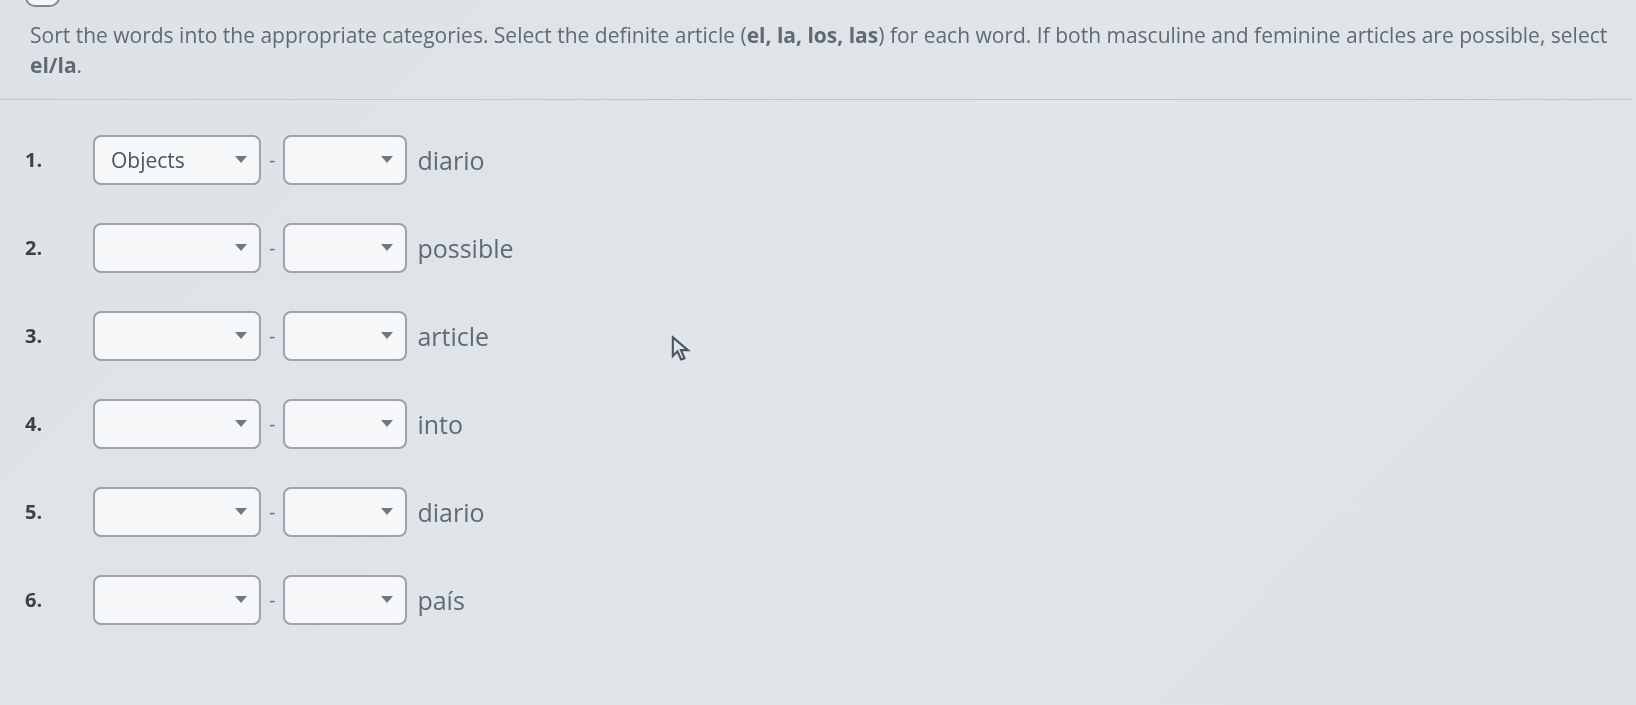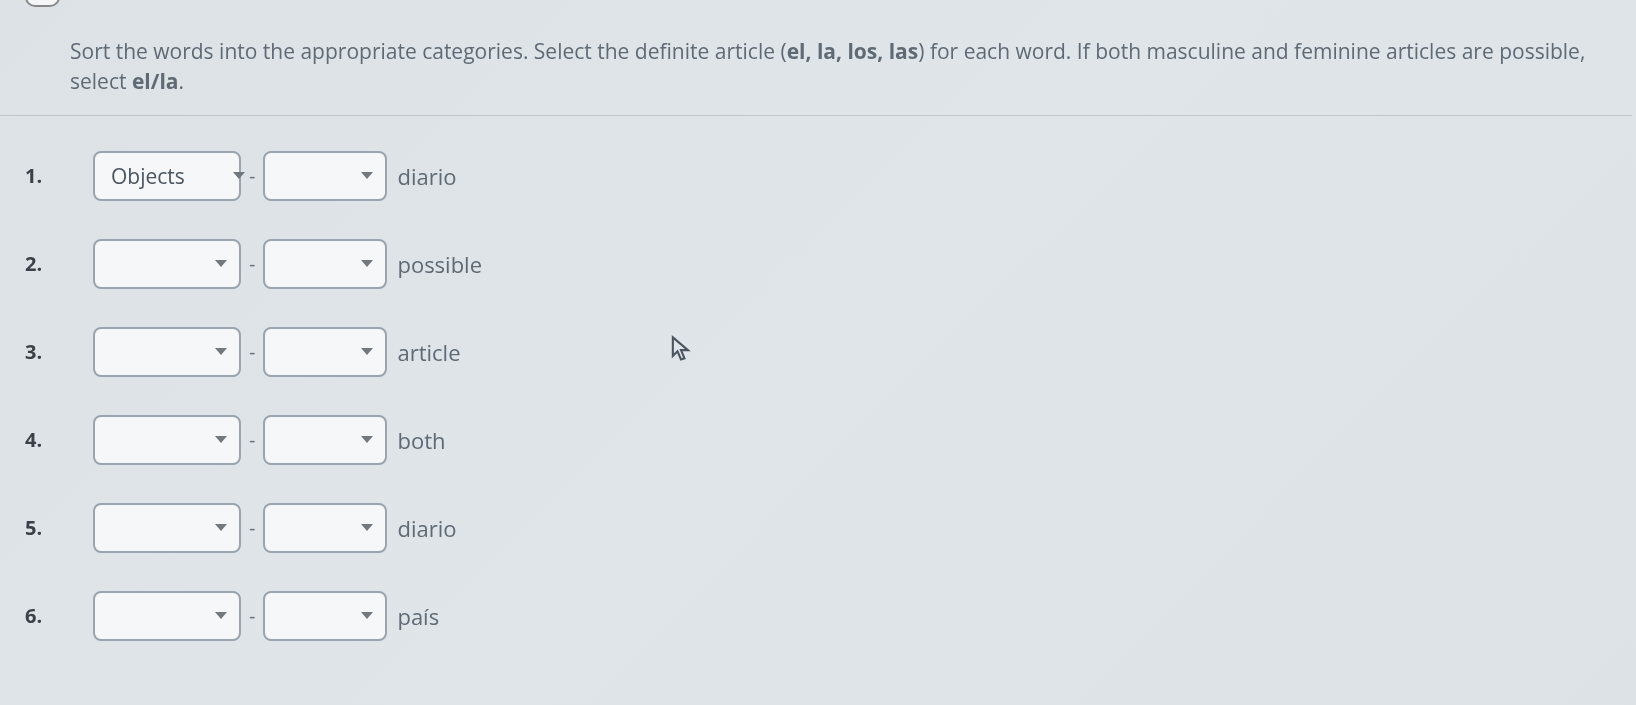--- a/index.html
+++ b/index.html
@@ -23,24 +23,23 @@
       left: 25px;
       width: 35px;
       height: 15px;
       border: 2px solid #888;
       border-top: none;
       border-radius: 0 0 10px 10px;
       background: #f5f6f7;
     }
     
     .instructions-container {
-      padding: 20px 0 18px 70px;
+      padding: 20px 0 18px 30px;
       border-bottom: 1px solid #c0c5ca;
       margin-right: 4px;
-      margin-top: 16px;
     }
     
     .instructions {
       font-size: 21px;
       color: #5f6a75;
       line-height: 1.45;
       font-weight: 400;
     }
     
     .instructions .bold {
@@ -74,21 +73,21 @@
       background: #f5f7f8;
       display: flex;
       align-items: center;
       justify-content: space-between;
       padding: 0 12px 0 16px;
       cursor: pointer;
       flex-shrink: 0;
     }
     
     .dropdown-category {
-      width: 148px;
+      width: 168px;
       gap: 40px;
     }
     
     .dropdown-article {
       width: 124px;
     }
     
     .dropdown-text {
       font-size: 21px;
       color: #4a5560;
@@ -105,21 +104,21 @@
     }
     
     .separator {
       margin: 0 8px;
       font-size: 20px;
       color: #6a737d;
       flex-shrink: 0;
     }
     
     .word {
-      font-size: 22px;
+      font-size: 25px;
       color: #5f6a75;
       margin-left: 10px;
       font-weight: 400;
     }
     
     .cursor-pointer {
       position: absolute;
       top: 335px;
       left: 668px;
       pointer-events: none;
@@ -192,21 +191,21 @@
     <div class="question-number">4.</div>
     <div class="dropdown dropdown-category">
       <span class="dropdown-text"></span>
       <span class="dropdown-caret"></span>
     </div>
     <span class="separator">-</span>
     <div class="dropdown dropdown-article">
       <span class="dropdown-text"></span>
       <span class="dropdown-caret"></span>
     </div>
-    <span class="word">both</span>
+    <span class="word">into</span>
   </div>
 
   <div class="question-row">
     <div class="question-number">5.</div>
     <div class="dropdown dropdown-category">
       <span class="dropdown-text"></span>
       <span class="dropdown-caret"></span>
     </div>
     <span class="separator">-</span>
     <div class="dropdown dropdown-article">

